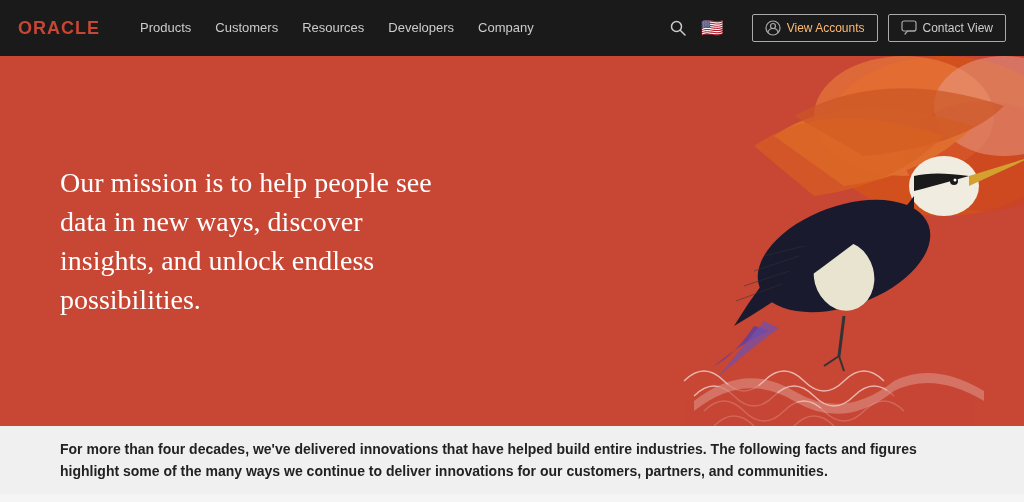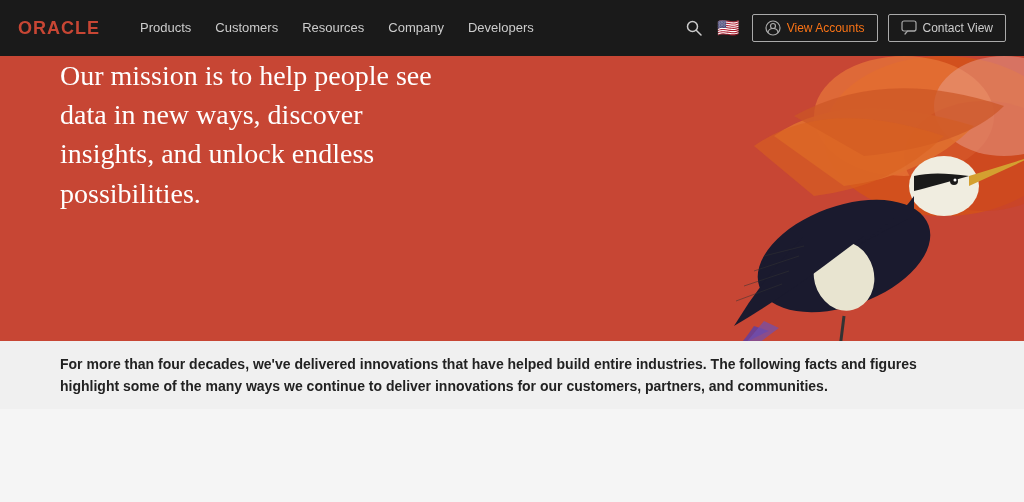--- a/index.html
+++ b/index.html
@@ -56,51 +56,53 @@
       width: 24px;
       height: 16px;
       display: inline-flex;
       align-items: center;
       font-size: 18px;
       cursor: pointer;
     }
     .btn-view-accounts {
       background: transparent;
       border: 1px solid #aaa;
-      color: #f97316;
+      color: #fdba74;
       padding: 5px 12px;
       font-size: 12px;
       cursor: pointer;
       border-radius: 2px;
       display: flex;
       align-items: center;
       gap: 6px;
       white-space: nowrap;
+      margin-left: 16px;
     }
     .btn-contact-sales {
       background: transparent;
       border: 1px solid #aaa;
       color: #ccc;
       padding: 5px 12px;
       font-size: 12px;
       cursor: pointer;
       border-radius: 2px;
       display: flex;
       align-items: center;
       gap: 6px;
       white-space: nowrap;
     }
 
     
     .hero {
       background-color: #c74634;
-      height: 285px;
+      height: 370px;
       position: relative;
       overflow: hidden;
       display: flex;
+      align-items: center;
     }
     .hero-text {
       position: relative;
       z-index: 2;
       padding: 0 60px;
       max-width: 500px;
     }
     .hero-text h1 {
       color: #fff;
       font-size: 28px;
@@ -138,22 +140,22 @@
   </style>
 </head>
 <body>
 
 <nav>
   <div class="nav-logo">ORACLE</div>
   <div class="nav-links">
     <span class="nav-link">Products</span>
     <span class="nav-link">Customers</span>
     <span class="nav-link">Resources</span>
+    <span class="nav-link">Developers</span>
     <span class="nav-link">Company</span>
-    <span class="nav-link">Developers</span>
   </div>
   <div class="nav-actions">
     <button class="nav-icon-btn">
       <svg width="16" height="16" viewBox="0 0 16 16" fill="none">
         <circle cx="6.5" cy="6.5" r="5" stroke="#ccc" stroke-width="1.5"></circle>
         <line x1="10.5" y1="10.5" x2="15" y2="15" stroke="#ccc" stroke-width="1.5" stroke-linecap="round"></line>
       </svg>
     </button>
     <div class="nav-flag">🇺🇸</div>
     <button class="btn-view-accounts">

